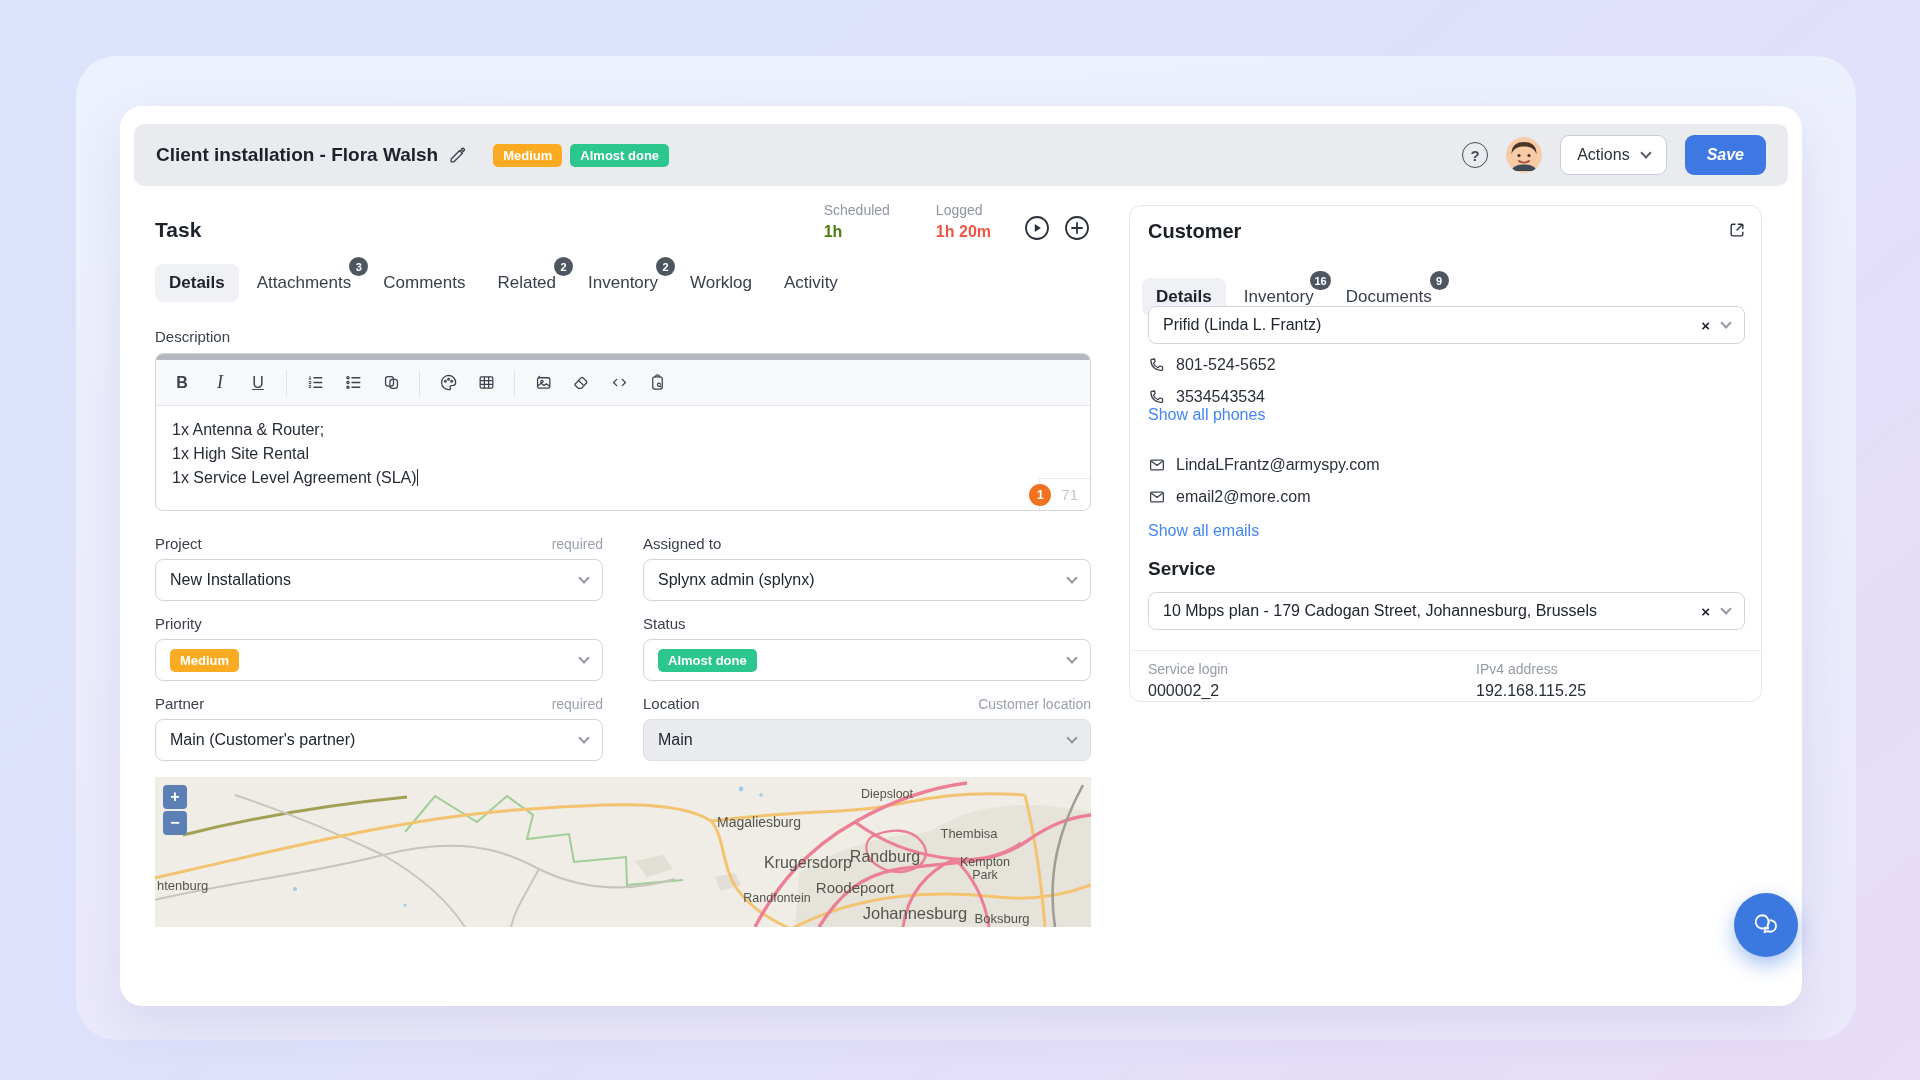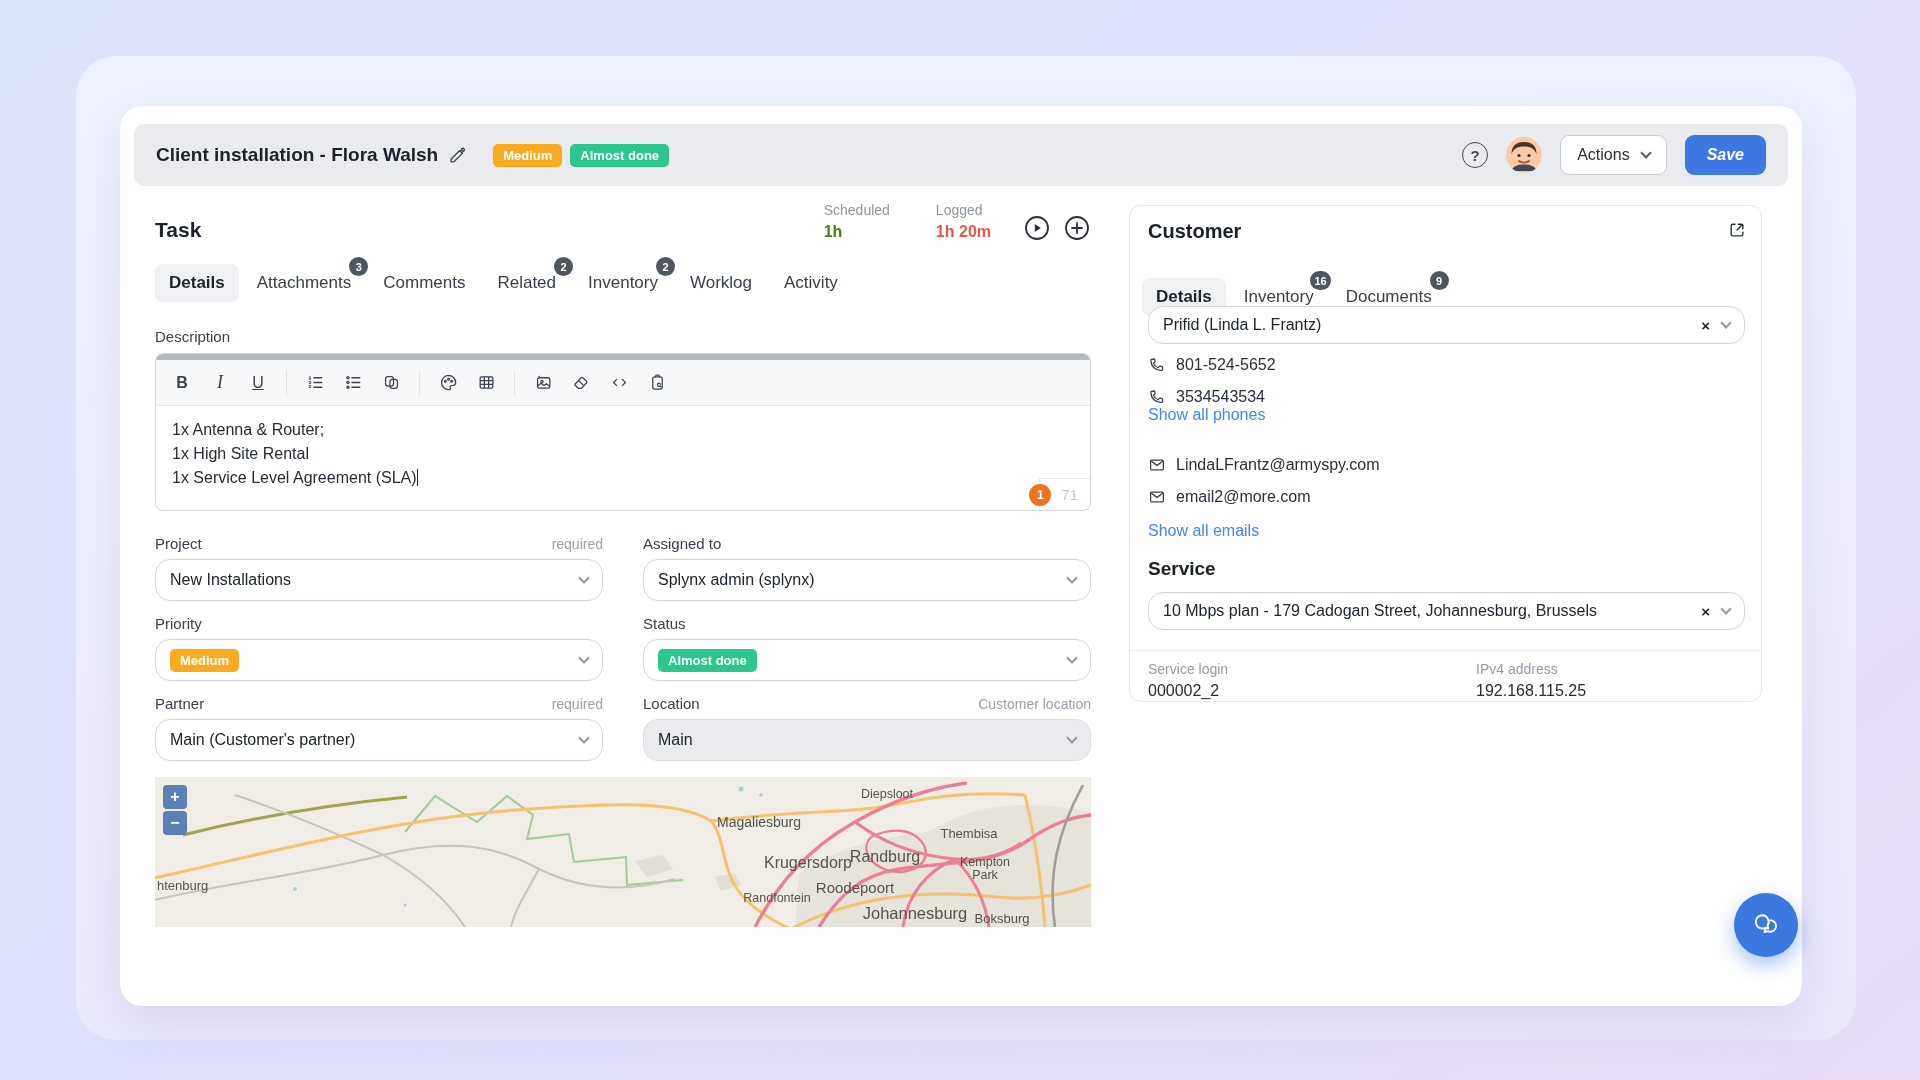--- a/index.html
+++ b/index.html
@@ -93,21 +93,21 @@
     width:22px; height:22px; border-radius:50%; color:#fff; font-size:12px; font-weight:700;
     display:flex; align-items:center; justify-content:center; margin-left:-11px;
   }
   .editor-count { font-size:15px; color:#c2c7cf; margin-left:10px; }
   .form-grid { display:grid; grid-template-columns:448px 448px; column-gap:40px; margin-top:10px; }
   .field { margin-top:14px; }
   .field-head { display:flex; justify-content:space-between; align-items:center; }
   .field-label { font-size:15px; color:#3a414c; }
   .field-note { font-size:14px; color:#9aa1ab; }
   .select {
-    margin-top:7px; height:42px; border:1px solid #d2d6dc; border-radius:15px; background:#fff;
+    margin-top:7px; height:42px; border:1px solid #d2d6dc; border-radius:8px; background:#fff;
     display:flex; align-items:center; padding:0 14px; font-size:16px; color:#20262f; cursor:pointer;
   }
   .select .spacer { margin-left:auto; }
   .select.disabled { background:#e9ebee; border-color:#dcdfe4; }
   .text-input {
     margin-top:7px; width:100%; height:42px; border:1px solid #d2d6dc; border-radius:8px;
     padding:0 14px; font-size:16px; color:#20262f; font-family:inherit;
   }
   
   .map { margin-top:16px; position:relative; width:936px; height:150px; overflow:hidden; background:#efede5; cursor:grab; }

